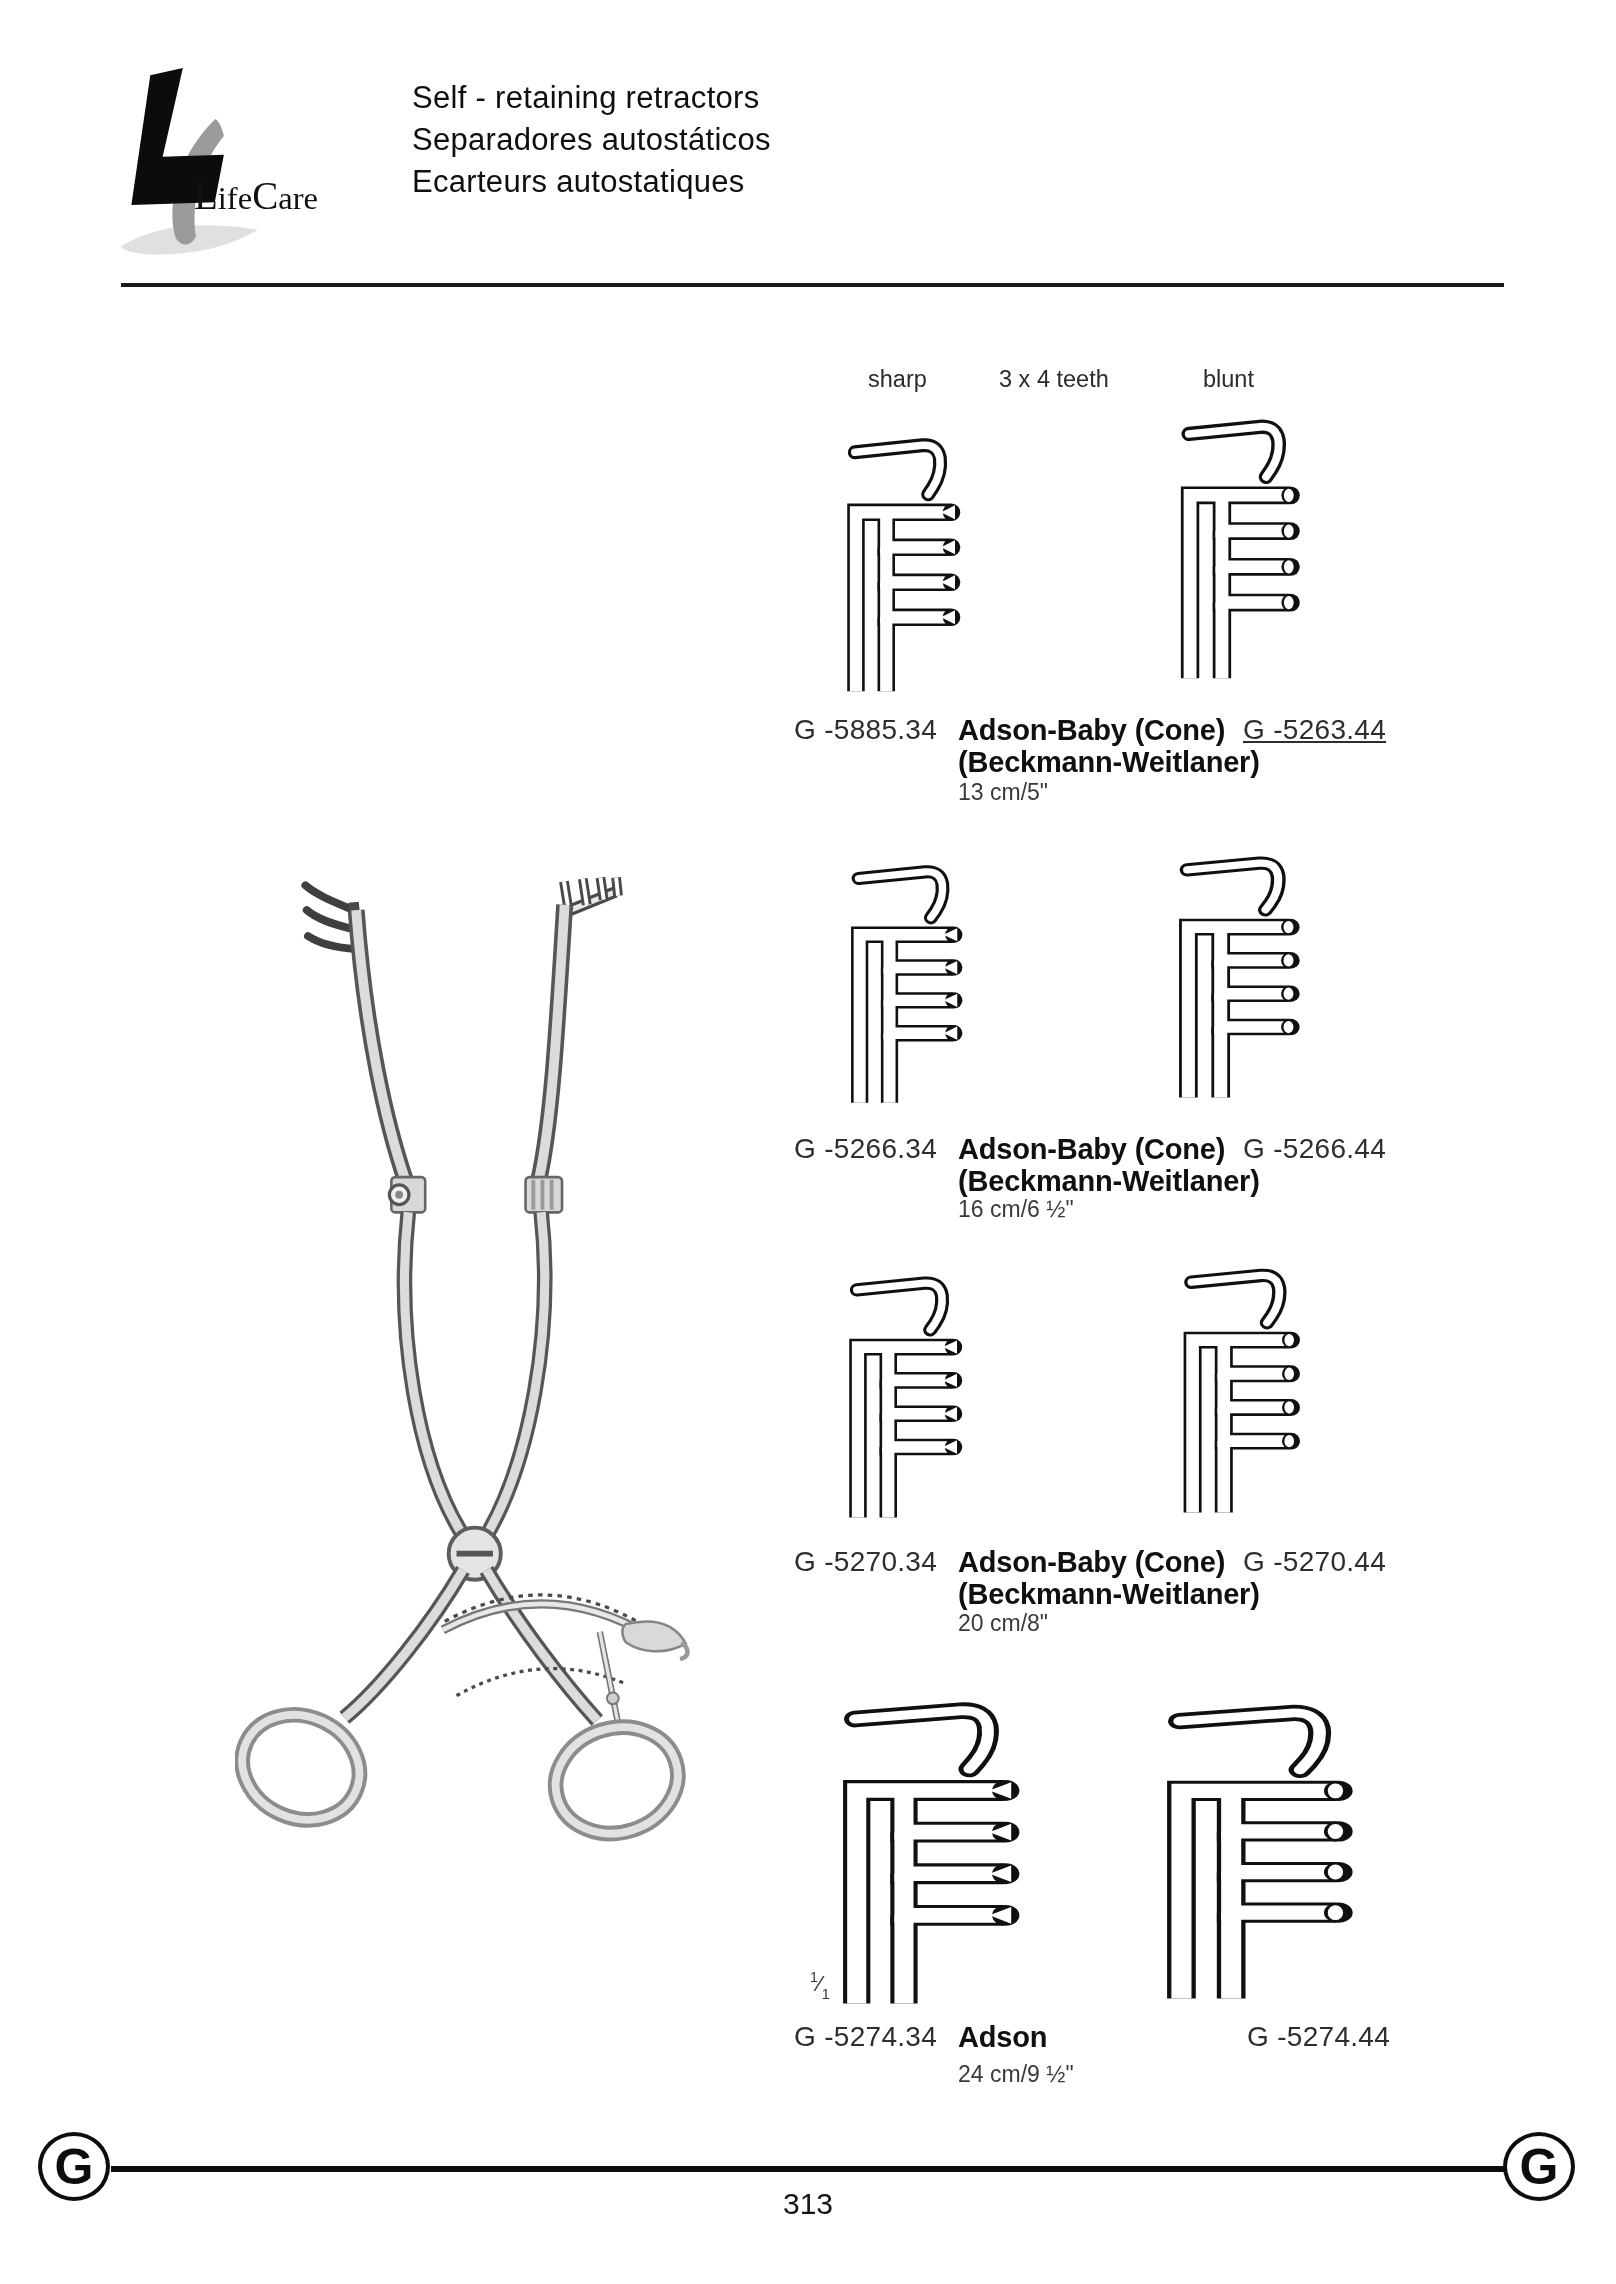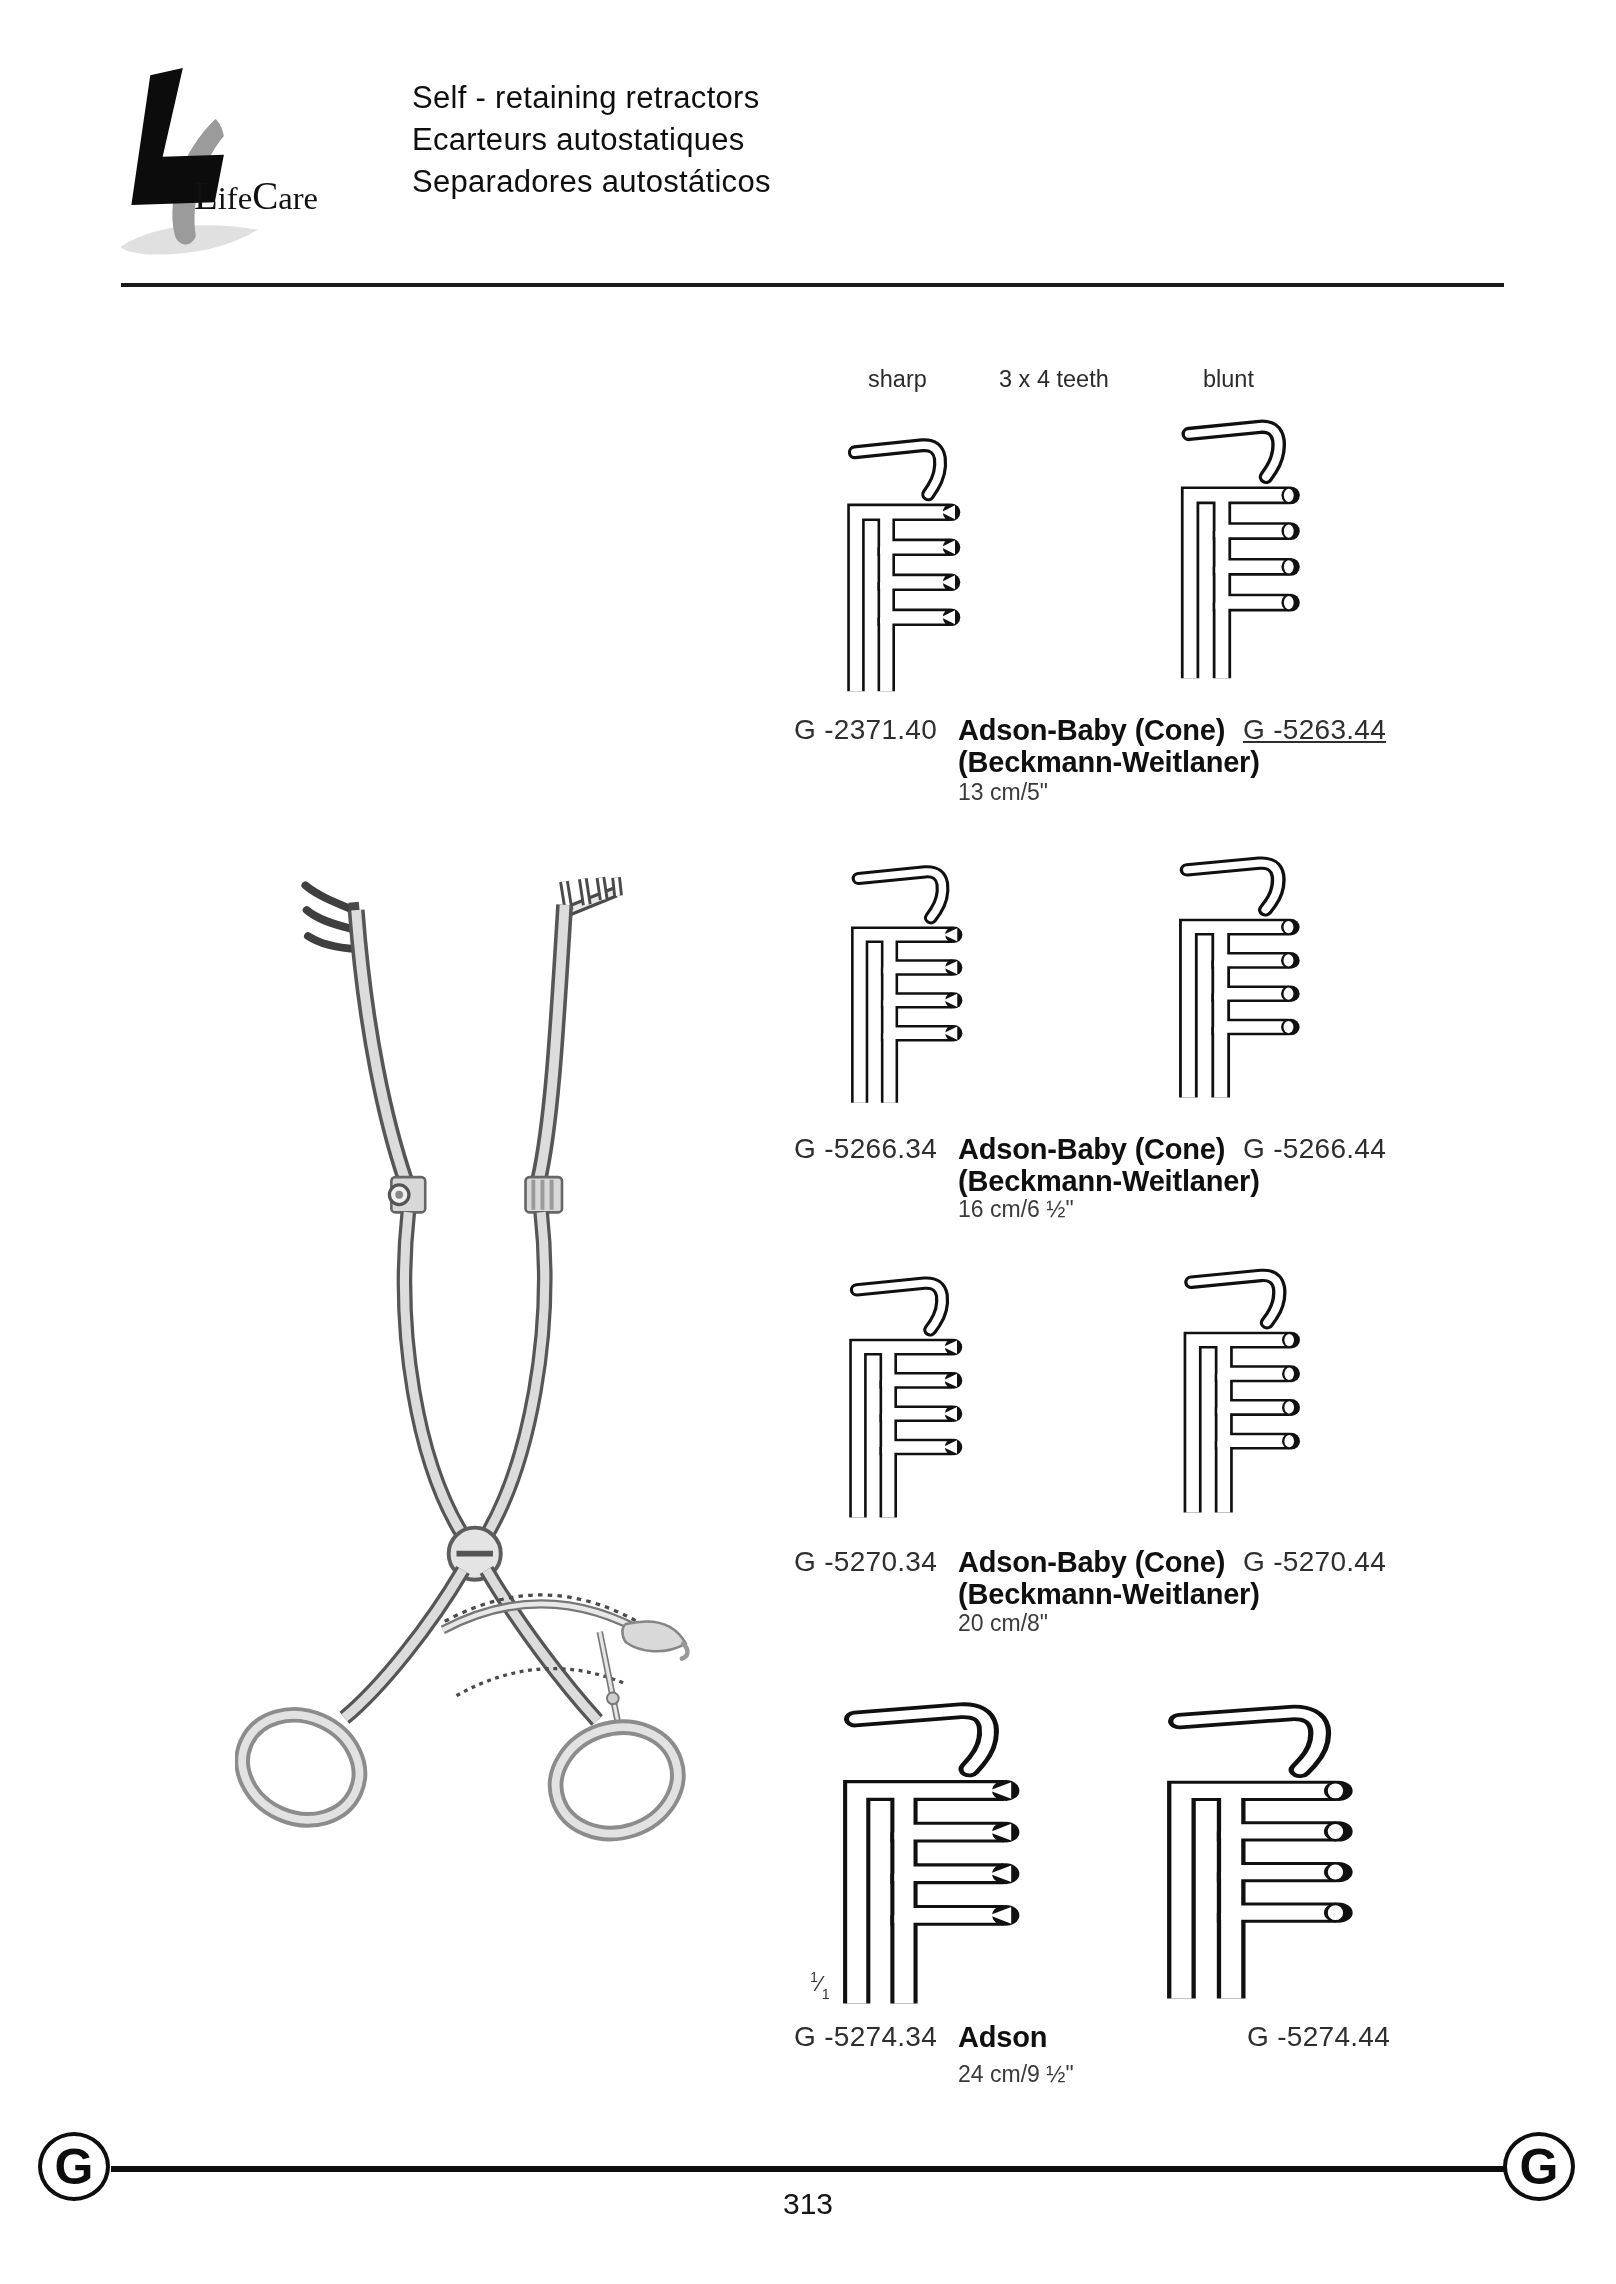--- a/index.html
+++ b/index.html
@@ -87,22 +87,22 @@
   <svg viewBox="0 0 420 330" width="274" height="215">
     <path d="M14,288 Q90,240 225,262 Q160,302 60,300 Q25,298 14,288 Z" fill="#e0e0e0"></path>
     <path d="M160,92 C110,140 85,210 97,268 C101,288 122,291 130,272 C122,220 138,160 173,118 C170,104 165,96 160,92 Z" fill="#9b9b9b"></path>
     <path d="M60,25 L110,14 L79,150 L173,147 L159,220 L31,224 Z" fill="#0c0c0c"></path>
     <text class="wordmark" x="127" y="230" font-size="50" fill="#111"><tspan font-size="60">L</tspan>ife<tspan font-size="60">C</tspan>are</text>
   </svg>
 </div>
 
 <div class="abs" style="left:412px;top:77px;">
   <div class="title-line">Self - retaining retractors</div>
+  <div class="title-line">Separadores autostáticos</div>
   <div class="title-line">Ecarteurs autostatiques</div>
-  <div class="title-line">Separadores autostáticos</div>
 </div>
 
 <div class="abs header-rule" style="left:121px;top:283px;width:1383px;"></div>
 
 <div class="abs col-label" style="left:868px;top:366px;">sharp</div>
 <div class="abs col-label" style="left:999px;top:366px;">3 x 4 teeth</div>
 <div class="abs col-label" style="left:1203px;top:366px;">blunt</div>
 
 <svg class="abs" style="left:235px;top:876px;" width="456" height="971" viewBox="0 0 700 1490">
 
@@ -166,21 +166,21 @@
     <ellipse cx="586" cy="1388" rx="95" ry="80" fill="none" stroke="#e2e2e2" stroke-width="12"></ellipse>
   </g>
 </svg>
 
 <svg class="abs" style="left:835px;top:422px;" width="134" height="274" viewBox="0 0 230 470" preserveAspectRatio="none">
     <use href="#tip-sharp"></use>
   </svg>
 <svg class="abs" style="left:1168px;top:403px;" width="141" height="280" viewBox="0 0 230 470" preserveAspectRatio="none">
     <use href="#tip-blunt"></use>
   </svg>
-<div class="abs code" style="left:794px;top:714px;">G -2371.40</div>
+<div class="abs code" style="left:794px;top:714px;">G -5885.34</div>
 <div class="abs" style="left:958px;top:714px;">
   <div class="pname">Adson-Baby (Cone)</div>
   <div class="pname">(Beckmann-Weitlaner)</div>
 </div>
 <div class="abs code" style="left:1243px;top:714px;text-decoration:underline;">G -5263.44</div>
 <div class="abs psize" style="left:958px;top:779px;">13 cm/5"</div>
 
 <svg class="abs" style="left:839px;top:850px;" width="132" height="257" viewBox="0 0 230 470" preserveAspectRatio="none">
     <use href="#tip-sharp"></use>
   </svg>

